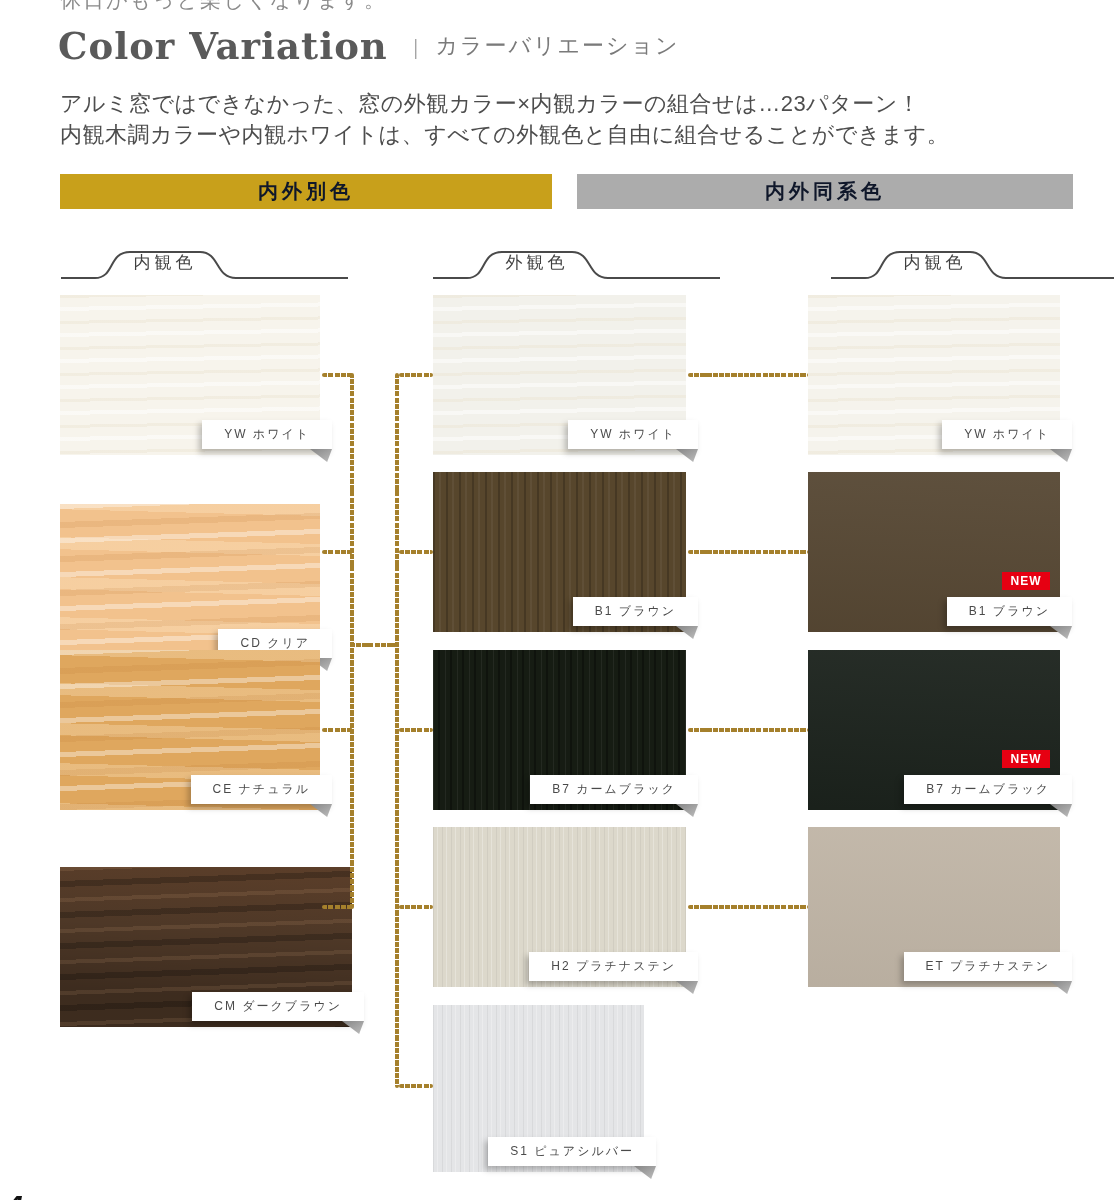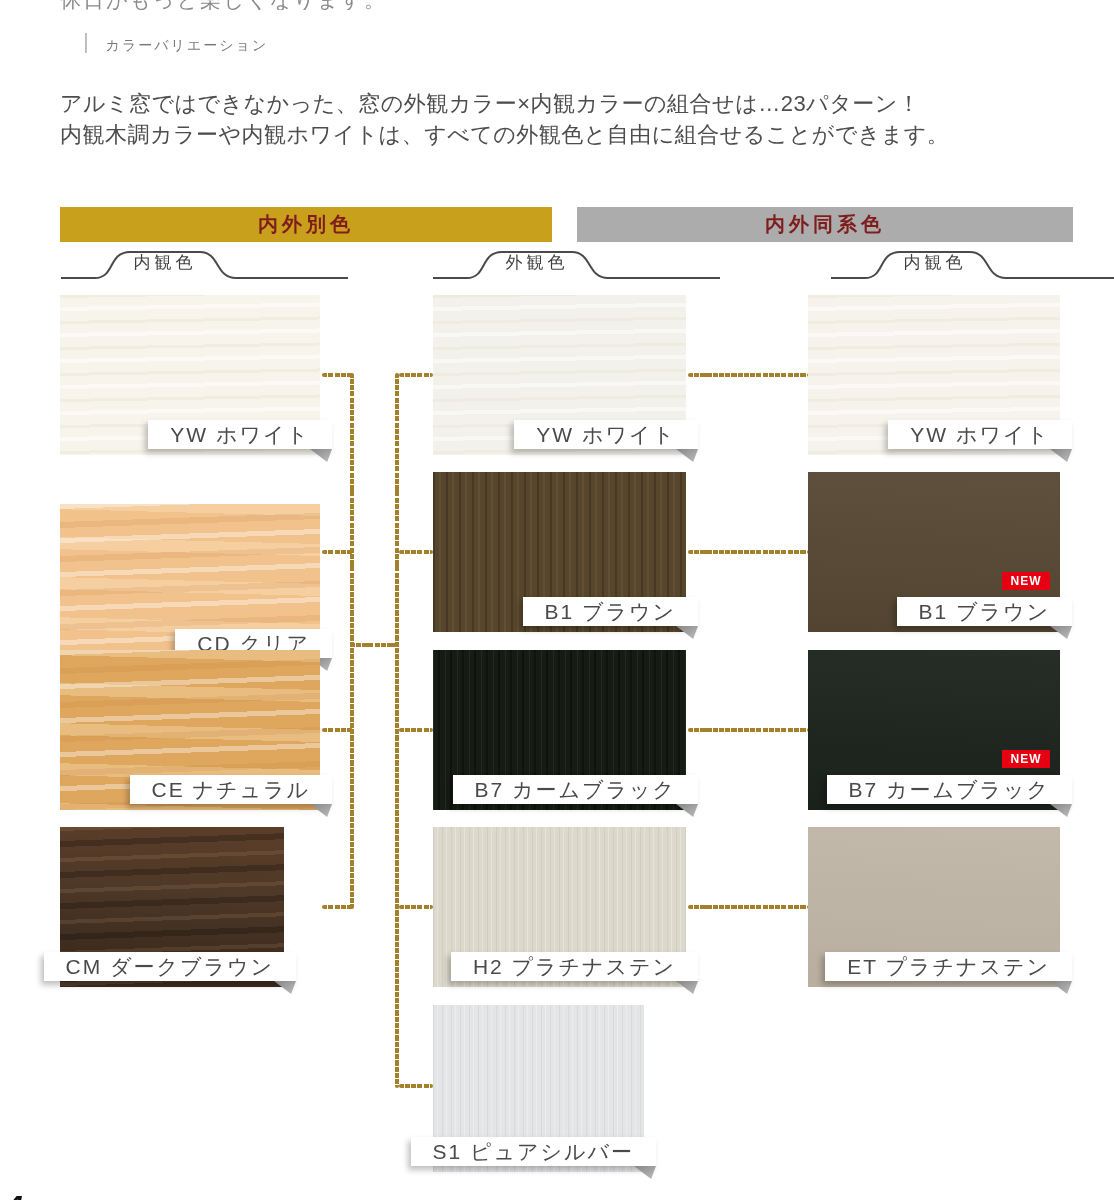--- a/index.html
+++ b/index.html
@@ -6,26 +6,26 @@
   #page{position:relative;width:1114px;height:1200px;background:#ffffff;overflow:hidden;
         font-family:"Liberation Sans","DejaVu Sans",sans-serif;}
 
   
   .clip-top{position:absolute;left:60px;top:0;height:10px;width:700px;overflow:hidden;}
   .clip-top span{display:block;margin-top:-14px;font-size:21px;letter-spacing:2px;color:#8a8a8a;}
   .title-row{position:absolute;left:58px;top:28px;display:flex;align-items:flex-end;}
   .title-en{font-family:"DejaVu Serif","Liberation Serif",serif;font-weight:bold;
             font-size:37px;line-height:1;color:#5a5a5a;letter-spacing:1px;}
   .title-sep{font-size:20px;color:#9a9a9a;margin:0 10px 4px 18px;font-weight:300;}
-  .title-ja{font-size:14px;color:#7a7a7a;letter-spacing:2px;margin-bottom:4px;}
+  .title-ja{font-size:22px;color:#7a7a7a;letter-spacing:2px;margin-bottom:4px;}
   .desc{position:absolute;left:60px;top:88px;font-size:22px;line-height:31px;color:#4d4d4d;letter-spacing:0.5px;}
 
   
-  .secbar{position:absolute;top:207px;height:35px;display:flex;align-items:center;justify-content:center;
-          color:#7f1d1d;font-size:20px;font-weight:bold;letter-spacing:4px;}
+  .secbar{position:absolute;top:174px;height:35px;display:flex;align-items:center;justify-content:center;
+          color:#0f172a;font-size:20px;font-weight:bold;letter-spacing:4px;}
   .secbar.gold{left:60px;width:492px;}
   .secbar.gray{left:577px;width:496px;}
 
   
   .tab{position:absolute;width:290px;height:32px;top:248px;}
   .tab svg{position:absolute;left:0;top:0;}
   .tab .tab-text{position:absolute;left:0;top:3px;width:200px;text-align:center;
                  font-size:17px;color:#3f3f3f;letter-spacing:4px;}
 
   
@@ -40,21 +40,21 @@
       linear-gradient(184deg,rgba(140,85,50,0.22),rgba(0,0,0,0) 40%,rgba(0,0,0,0.22) 78%);}
   .tx-vgrain::before{background:repeating-linear-gradient(90deg,rgba(0,0,0,0.20) 0 2px,rgba(0,0,0,0) 2px 6px,rgba(255,255,255,0.05) 6px 8px,rgba(0,0,0,0) 8px 13px);}
   .tx-vgrain-dark::before{background:repeating-linear-gradient(90deg,rgba(255,255,255,0.06) 0 1px,rgba(0,0,0,0) 1px 5px,rgba(0,0,0,0.32) 5px 7px,rgba(0,0,0,0) 7px 12px);}
   .tx-vsubtle::before{background:repeating-linear-gradient(90deg,rgba(0,0,0,0.05) 0 1px,rgba(0,0,0,0) 1px 4px,rgba(255,255,255,0.28) 4px 5px,rgba(0,0,0,0) 5px 9px);}
   .tx-flat::before{background:linear-gradient(183deg,rgba(255,255,255,0.05),rgba(0,0,0,0.04));}
 
   
   .slabel{position:absolute;right:-12px;bottom:6px;height:29px;z-index:3;background:#ffffff;
           display:flex;align-items:center;justify-content:center;padding:0 22px;
           box-shadow:-3px 4px 6px rgba(0,0,0,0.25);}
-  .slabel span{font-size:21px;color:#4a4a4a;letter-spacing:2px;white-space:nowrap;}
+  .slabel span{font-size:12px;color:#4a4a4a;letter-spacing:2px;white-space:nowrap;}
   .fold{position:absolute;right:0;top:100%;width:22px;height:13px;
         background:linear-gradient(to bottom right,#858585,#bdbdbd);
         clip-path:polygon(0 0,100% 0,78% 100%);}
 
   
   .new-badge{position:absolute;right:10px;bottom:42px;width:48px;height:18px;z-index:3;
              display:flex;align-items:center;justify-content:center;
              color:#ffffff;font-size:12px;font-weight:bold;letter-spacing:1px;}
 
   
@@ -69,20 +69,21 @@
 </head>
 <body>
 
 <div id="page">
 
   <div class="clip-top">
     <span>休日がもっと楽しくなります。</span>
   </div>
 
   <div class="title-row">
+    <div class="title-en">Color Variation</div>
     <div class="title-sep">｜</div>
     <div class="title-ja">カラーバリエーション</div>
   </div>
 
   <div class="desc">
     <div>アルミ窓ではできなかった、窓の外観カラー×内観カラーの組合せは…23パターン！</div>
     <div>内観木調カラーや内観ホワイトは、すべての外観色と自由に組合せることができます。</div>
   </div>
 
   <div class="secbar gold" style="background-color: rgb(200, 160, 27);">内外別色</div>
@@ -118,21 +119,21 @@
       <span>CD クリア</span>
       <i class="fold"></i>
     </div>
   </div>
   <div class="swatch tx-wood" style="left: 60px; top: 650px; width: 260px; height: 160px; background-color: rgb(223, 167, 94);">
     <div class="slabel">
       <span>CE ナチュラル</span>
       <i class="fold"></i>
     </div>
   </div>
-  <div class="swatch tx-darkwood" style="left: 60px; top: 827px; width: 224px; height: 160px; background-color: rgb(78, 56, 39); text-align: center;">
+  <div class="swatch tx-darkwood" style="left: 60px; top: 867px; width: 292px; height: 160px; background-color: rgb(78, 56, 39); text-align: center;">
     <div class="slabel">
       <span>CM ダークブラウン</span>
       <i class="fold"></i>
     </div>
   </div>
 
   <div class="swatch tx-a" style="left: 433px; top: 295px; width: 253px; height: 160px; background-color: rgb(242, 241, 235);">
     <div class="slabel">
       <span>YW ホワイト</span>
       <i class="fold"></i>

